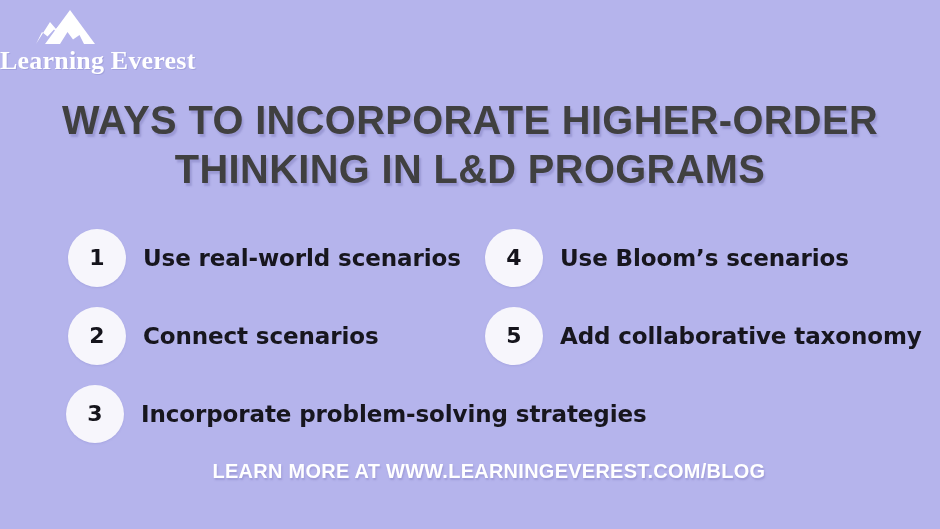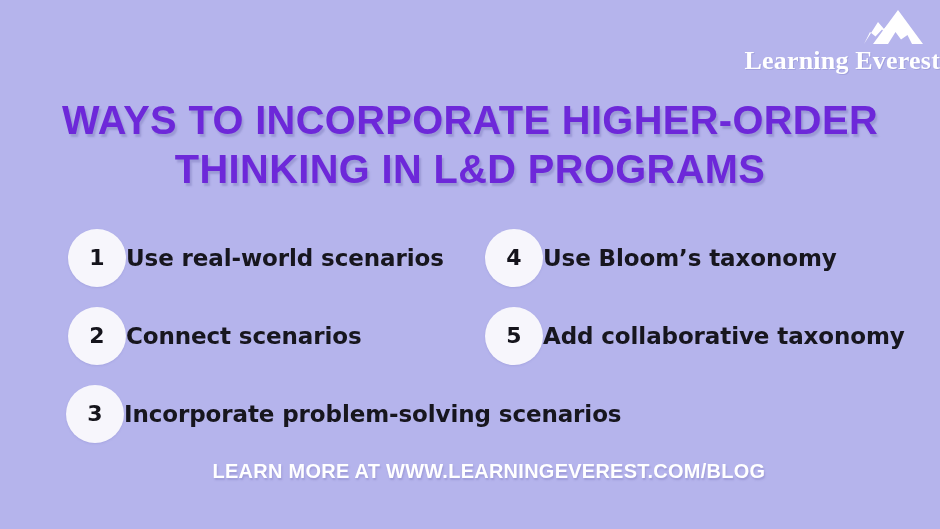--- a/index.html
+++ b/index.html
@@ -23,21 +23,21 @@
   }
 
   
   .brand {
     position: absolute;
     top: 8px;
     left: 0;
     width: 940px;
     display: flex;
     flex-direction: column;
-    align-items: flex-end;
+    align-items: flex-start;
   }
   .brand-mark {
     display: block;
     width: 112px;
     height: 38px;
     margin-bottom: 1px;
   }
   .brand-word {
     font-family: "Liberation Serif", serif;
     font-weight: bold;
@@ -49,21 +49,21 @@
     text-shadow: 1px 1px 0 rgba(120,118,190,0.30);
   }
 
   
   .headline {
     position: absolute;
     top: 96px;
     left: 0;
     width: 940px;
     text-align: center;
-    color: #6d28d9;
+    color: #404040;
     font-family: "Liberation Sans Narrow", "Liberation Sans", sans-serif;
     font-weight: bold;
     font-size: 41px;
     line-height: 49px;
     letter-spacing: 0.4px;
     text-transform: uppercase;
     text-shadow: 2px 3px 2px rgba(123,120,185,0.45);
   }
   .headline .hl-line {
     display: block;
@@ -96,20 +96,21 @@
     box-shadow: 0 1px 2px rgba(120,118,190,0.22);
   }
   .bullet-num {
     font-family: "DejaVu Sans", sans-serif;
     font-weight: bold;
     font-size: 22px;
     line-height: 22px;
     color: #15141c;
   }
   .item-label {
+    margin-left: 17px;
     font-family: "DejaVu Sans", sans-serif;
     font-weight: bold;
     font-size: 23px;
     line-height: 28px;
     color: #17161e;
     white-space: nowrap;
     letter-spacing: -0.1px;
     text-align: center;
   }
 
@@ -169,28 +170,28 @@
       <div class="bullet">
         <span class="bullet-num">2</span>
       </div>
       <div class="item-label">Connect scenarios</div>
     </div>
 
     <div class="item item-3">
       <div class="bullet">
         <span class="bullet-num">3</span>
       </div>
-      <div class="item-label">Incorporate problem-solving scenarios</div>
+      <div class="item-label">Incorporate problem-solving strategies</div>
     </div>
 
     <div class="item item-4">
       <div class="bullet">
         <span class="bullet-num">4</span>
       </div>
-      <div class="item-label">Use Bloom’s taxonomy</div>
+      <div class="item-label">Use Bloom’s scenarios</div>
     </div>
 
     <div class="item item-5">
       <div class="bullet">
         <span class="bullet-num">5</span>
       </div>
       <div class="item-label">Add collaborative taxonomy</div>
     </div>
 
   </div>

